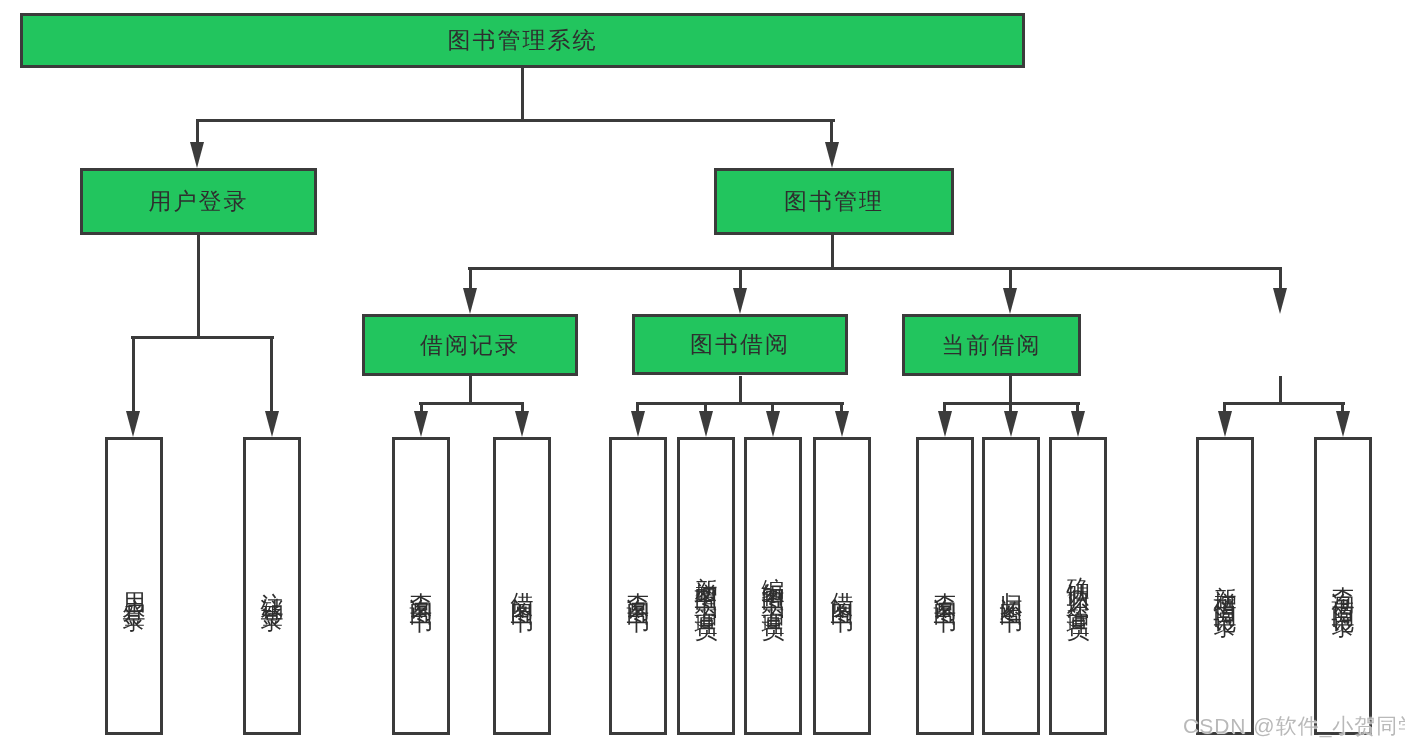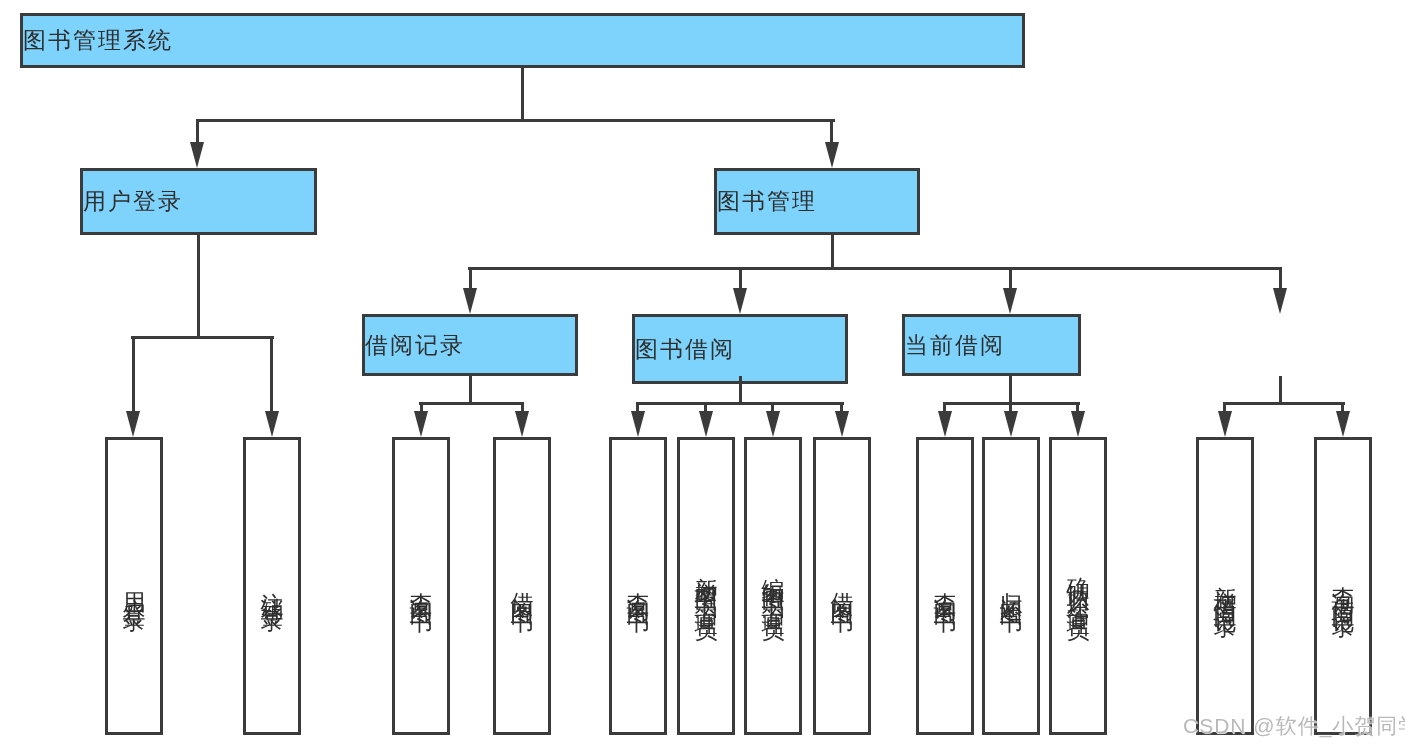--- a/index.html
+++ b/index.html
@@ -13,23 +13,23 @@
   .canvas{
     position:relative;
     width:1405px;height:747px;
     background:#ffffff;
     overflow:hidden;
   }
   
   .box{
     position:absolute;
     box-sizing:border-box;
-    background:#7dd3fc;
+    background:#22c55e;
     border:3px solid var(--line);
-    display:flex;align-items:center;
+    display:flex;align-items:center;justify-content:center;
     font-size:23px;letter-spacing:2px;color:var(--text);
     white-space:nowrap;
   }
   
   .leaf{
     position:absolute;
     box-sizing:border-box;
     width:58px;height:298px;top:437px;
     background:#ffffff;
     border:3px solid var(--line);
@@ -77,21 +77,21 @@
   <div class="vl" style="left:521px;top:67px;height:55px"></div>
   <div class="hl" style="left:196px;top:119px;width:639px"></div>
   <div class="vl" style="left:196px;top:119px;height:30px"></div>
   <div class="vl" style="left:830px;top:119px;height:30px"></div>
   <div class="ar" style="left:190px;top:142px"></div>
   <div class="ar" style="left:825px;top:142px"></div>
 
   <div class="box" style="left:80px;top:168px;width:237px;height:67px">
     <span>用户登录</span>
   </div>
-  <div class="box" style="left:714px;top:168px;width:206px;height:67px">
+  <div class="box" style="left:714px;top:168px;width:240px;height:67px">
     <span>图书管理</span>
   </div>
 
   <div class="vl" style="left:197px;top:235px;height:103px"></div>
   <div class="hl" style="left:131px;top:336px;width:143px"></div>
   <div class="vl" style="left:132px;top:336px;height:76px"></div>
   <div class="vl" style="left:270px;top:336px;height:76px"></div>
   <div class="ar" style="left:126px;top:411px"></div>
   <div class="ar" style="left:265px;top:411px"></div>
 
@@ -102,21 +102,21 @@
   <div class="vl" style="left:1009px;top:267px;height:23px"></div>
   <div class="vl" style="left:1279px;top:267px;height:23px"></div>
   <div class="ar" style="left:463px;top:288px"></div>
   <div class="ar" style="left:733px;top:288px"></div>
   <div class="ar" style="left:1003px;top:288px"></div>
   <div class="ar" style="left:1273px;top:288px"></div>
 
   <div class="box" style="left:362px;top:314px;width:216px;height:62px">
     <span>借阅记录</span>
   </div>
-  <div class="box" style="left:632px;top:314px;width:216px;height:70px">
+  <div class="box" style="left:632px;top:314px;width:216px;height:61px">
     <span>图书借阅</span>
   </div>
   <div class="box" style="left:902px;top:314px;width:179px;height:62px">
     <span>当前借阅</span>
   </div>
 
   <div class="vl" style="left:469px;top:376px;height:29px"></div>
   <div class="hl" style="left:419px;top:402px;width:105px"></div>
   <div class="vl" style="left:420px;top:402px;height:10px"></div>
   <div class="vl" style="left:521px;top:402px;height:10px"></div>

